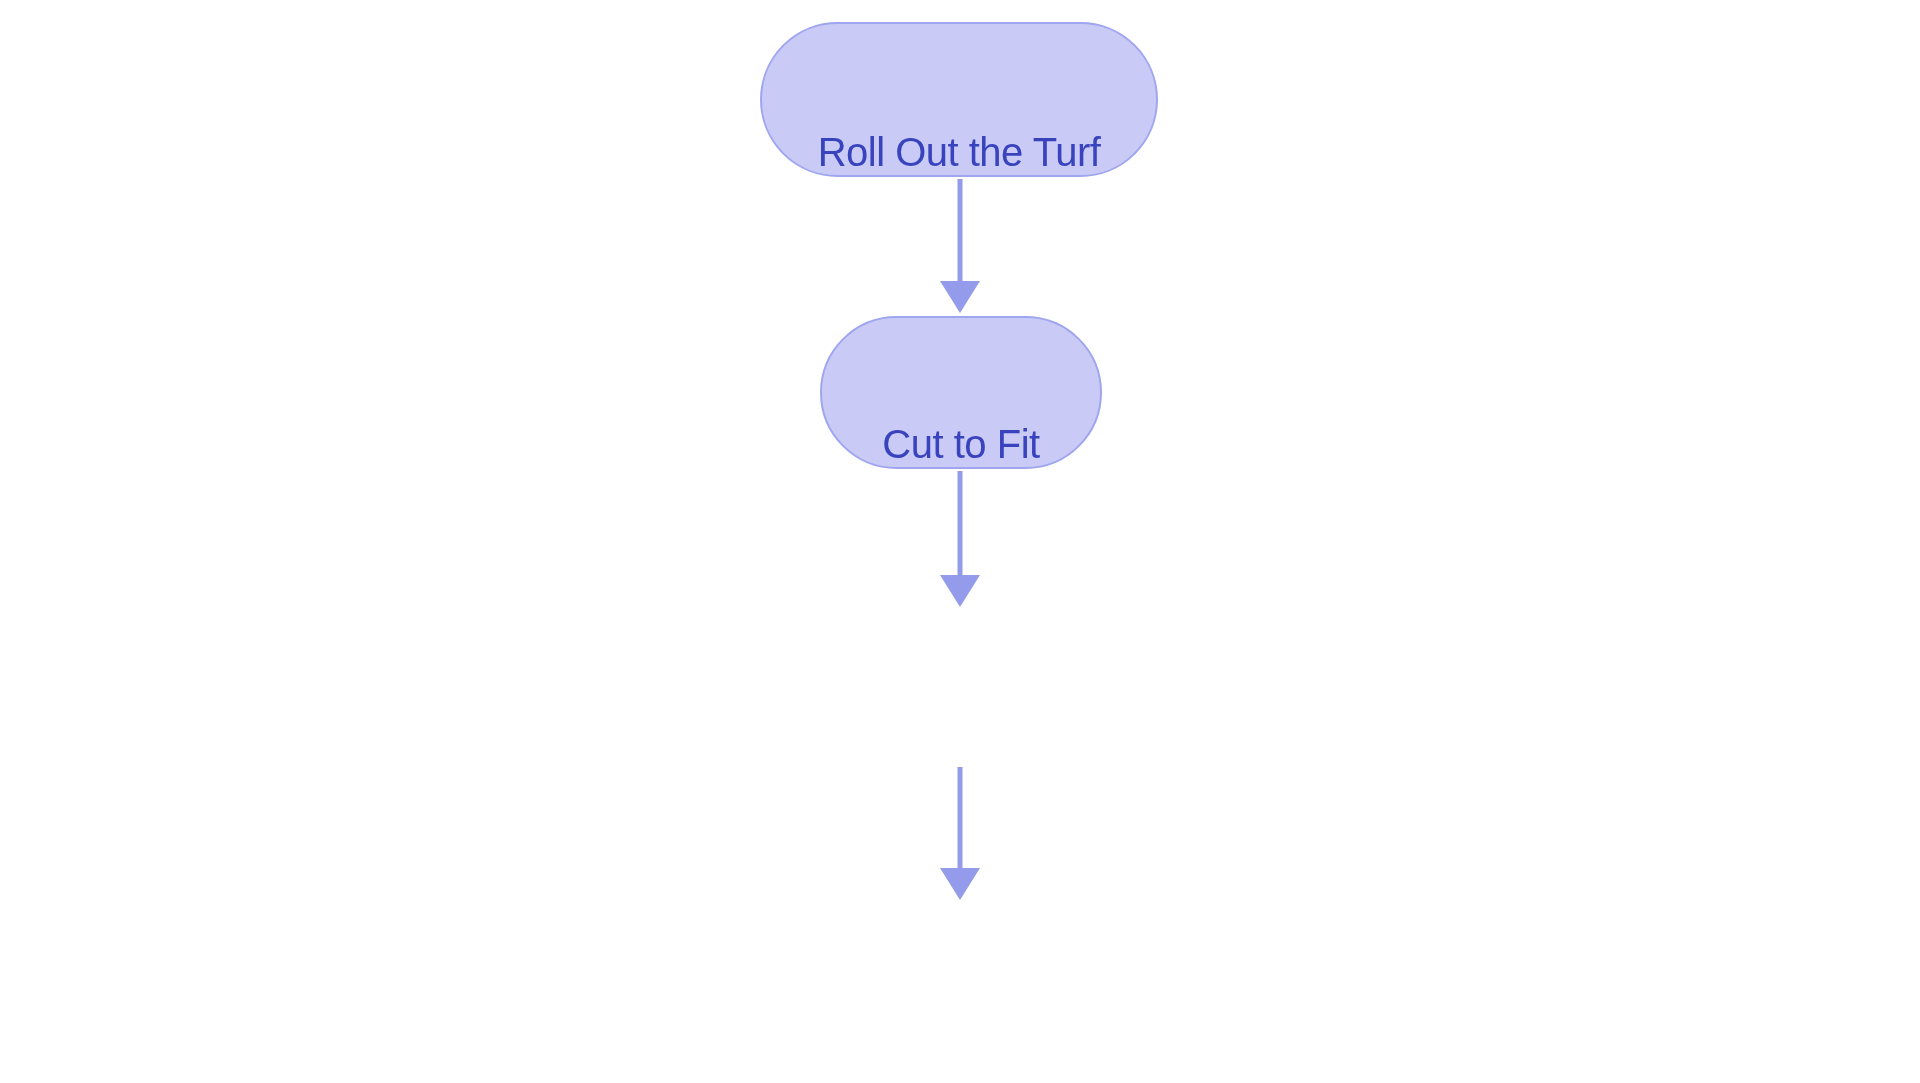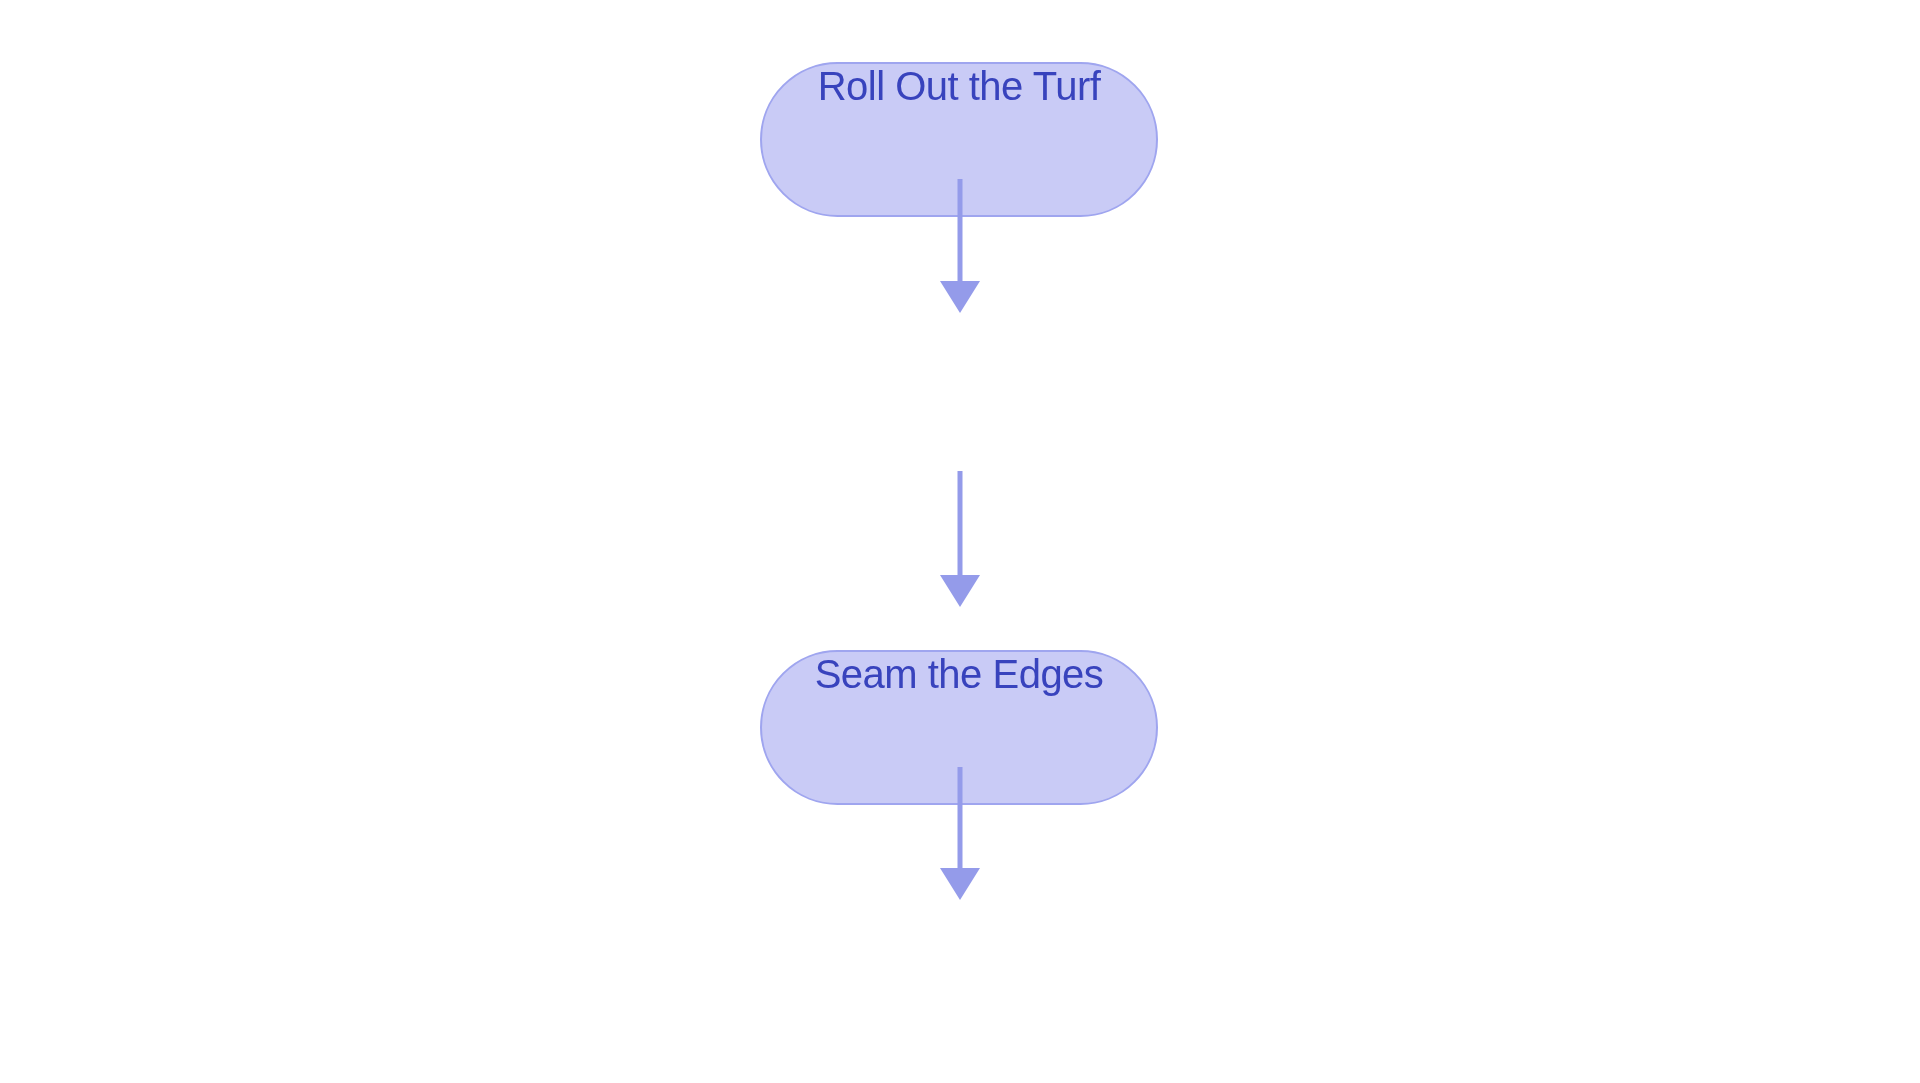--- a/index.html
+++ b/index.html
@@ -22,23 +22,22 @@
     width: 1920px;
     height: 1083px;
     background: var(--background);
   }
   .node {
     position: absolute;
     background: var(--node-fill);
     border: 2px solid var(--node-border);
     border-radius: 999px;
     display: flex;
-    align-items: flex-start;
+    align-items: flex-end;
     justify-content: center;
-    margin-top: 40px;
   }
   .node-label {
     color: var(--node-text);
     font-size: 40px;
     letter-spacing: -0.5px;
     white-space: nowrap;
   }
   .node-1 { left: 760px; top: 22px;  width: 398px; height: 155px; }
   .node-2 { left: 820px; top: 316px; width: 282px; height: 153px; }
   .node-3 { left: 760px; top: 610px; width: 398px; height: 155px; }
@@ -78,29 +77,29 @@
 
   <div class="node node-1">
     <span class="node-label">Roll Out the Turf</span>
   </div>
 
   <div class="arrow arrow-1">
     <div class="shaft"></div>
     <div class="head"></div>
   </div>
 
+  <div class="node node-2">
+    <span class="node-label">Cut to Fit</span>
+  </div>
 
   <div class="arrow arrow-2">
     <div class="shaft"></div>
     <div class="head"></div>
   </div>
 
-  <div class="node node-3">
-    <span class="node-label">Seam the Edges</span>
-  </div>
 
   <div class="arrow arrow-3">
     <div class="shaft"></div>
     <div class="head"></div>
   </div>
 
 
 </div>
 
 </body></html>

